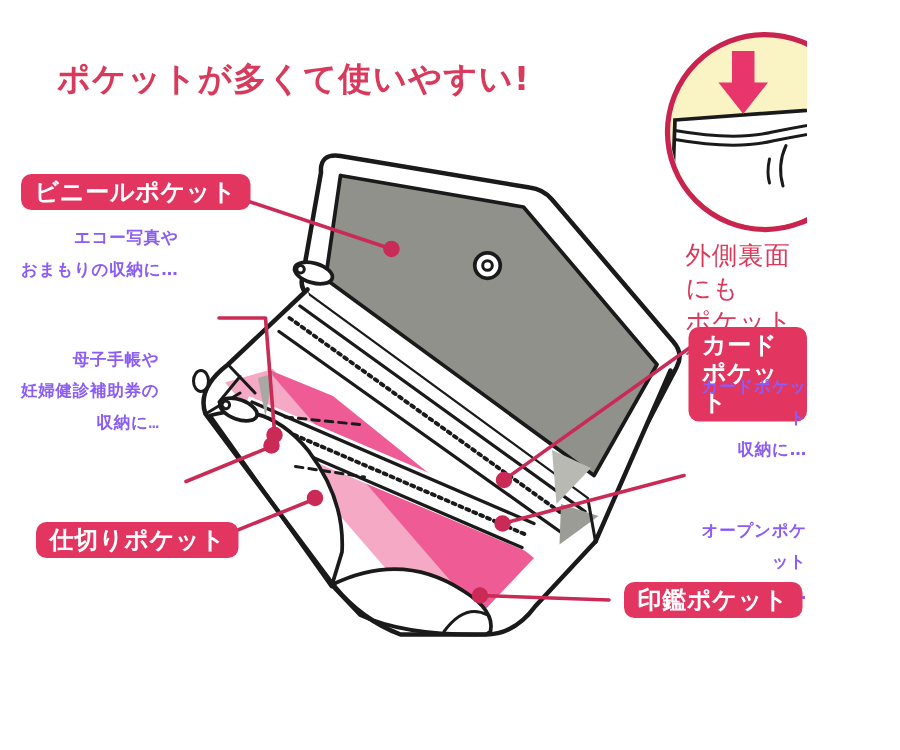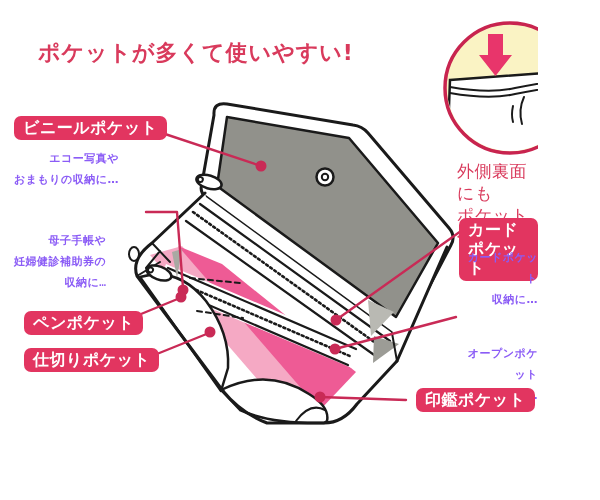--- a/index.html
+++ b/index.html
@@ -127,21 +127,20 @@
 ポケット付き!</div>
 
   <div class="pill" style="left:14px;top:116px;">ビニールポケット</div>
   <div class="desc" style="left:14px;top:148px;">エコー写真や
 おまもりの収納に…</div>
 
   <div class="desc" style="left:14px;top:231px;font-family:Liberation Mono, monospace;">母子手帳や
 妊婦健診補助券の
 収納に…</div>
 
-  <div class="pill" style="left:24px;top:311px;">ペンポケット</div>
 
   <div class="pill" style="left:459px;top:218px;">カードポケット</div>
 
   <div class="pill" style="left:24px;top:348px;">仕切りポケット</div>
   <div class="desc" style="left:458px;top:247px;">カードポケット
 収納に…</div>
 
   <div class="desc" style="left:458px;top:343px;">オープンポケット
 収納に…</div>
 

